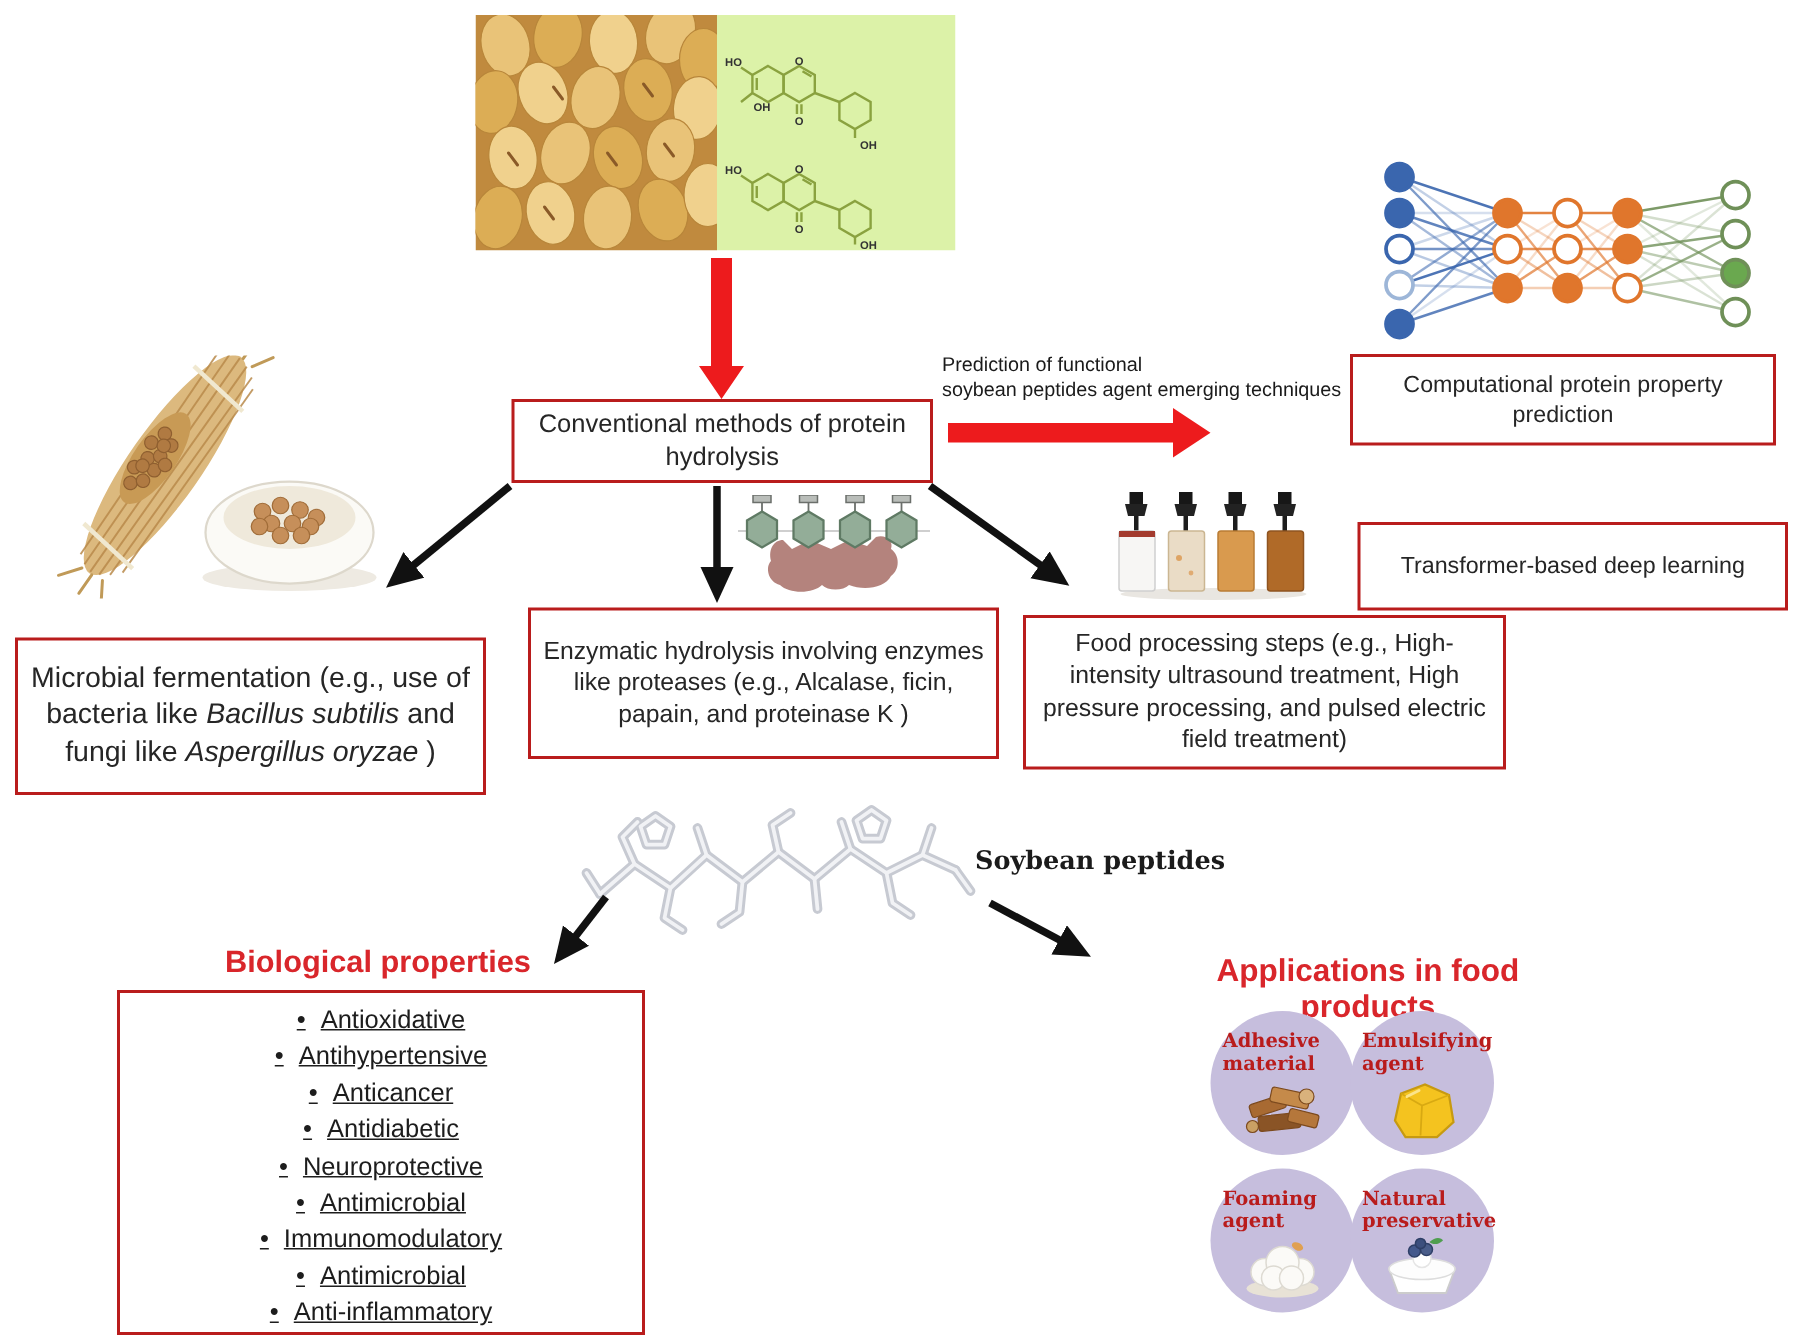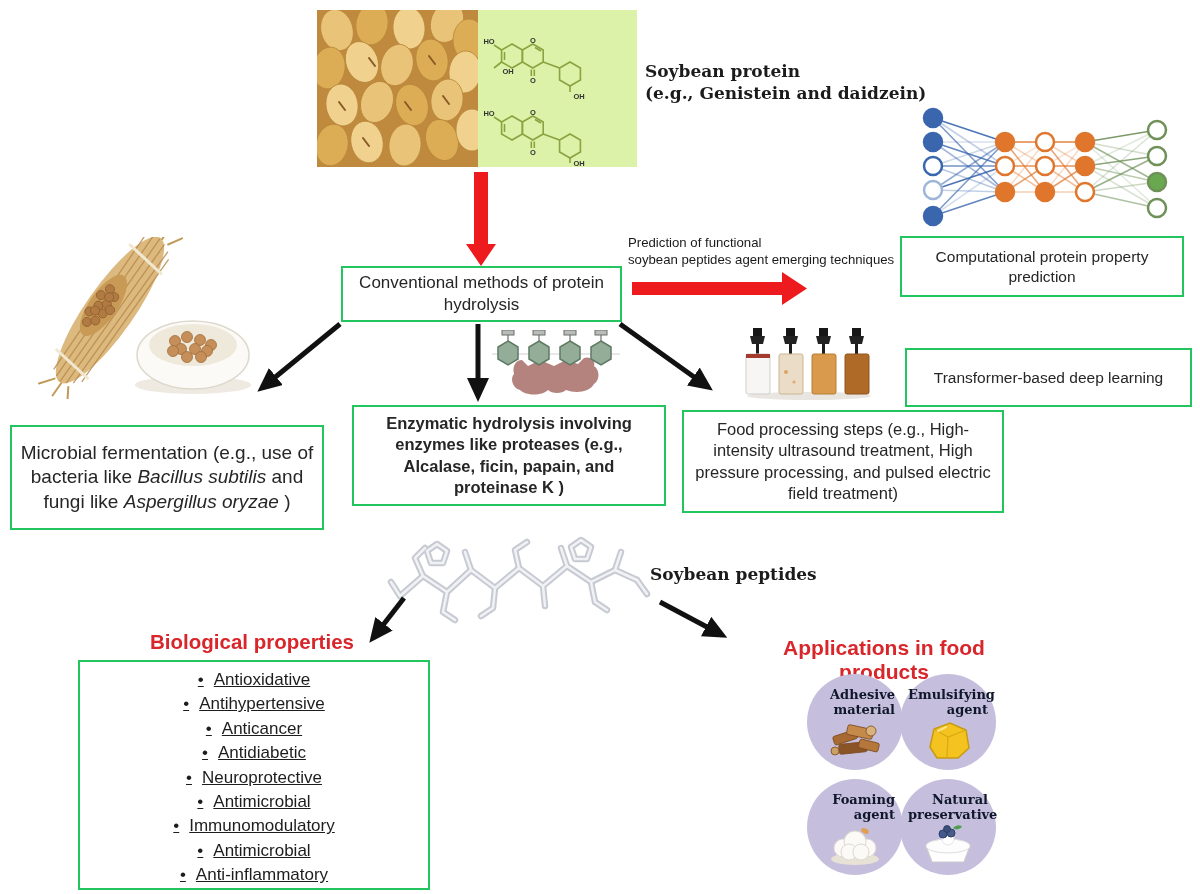--- a/index.html
+++ b/index.html
@@ -1,24 +1,24 @@
 <!DOCTYPE html>
 <html><head>
 <meta charset="utf-8">
 <style>
   html,body{margin:0;padding:0;background:#fff;font-family:"Liberation Sans",sans-serif;}
   #canvas{position:relative;width:1200px;height:894px;background:#fff;overflow:hidden;}
   .abs{position:absolute;}
-  .obox{position:absolute;border:2px solid #22c55e;background:#fff;display:flex;align-items:center;justify-content:center;text-align:center;color:#262626;}
+  .obox{position:absolute;border:2px solid #b91c1c;background:#fff;display:flex;align-items:center;justify-content:center;text-align:center;color:#262626;}
   .obox .txt{padding:2px 8px;line-height:1.28;}
   .serifb{font-family:"DejaVu Serif","Liberation Serif",serif;font-weight:bold;color:#1b1b1b;}
   .redtitle{font-family:"Liberation Sans",sans-serif;font-weight:bold;color:#d9262b;text-align:center;}
   .pred{font-size:13.2px;color:#1a1a1a;line-height:17px;}
   .circle{position:absolute;width:96px;height:96px;border-radius:50%;background:#c6bedd;display:flex;flex-direction:column;align-items:center;}
-  .circle .clabel{font-family:"DejaVu Serif","Liberation Serif",serif;font-weight:bold;font-size:13px;line-height:15px;color:#0f172a;text-align:right;margin-top:13px;width:80px;}
+  .circle .clabel{font-family:"DejaVu Serif","Liberation Serif",serif;font-weight:bold;font-size:13px;line-height:15px;color:#b91c1c;text-align:left;margin-top:13px;width:80px;}
   .bullets{list-style:none;margin:0;padding:6px 0 0 0;text-align:center;font-size:17px;color:#1d1d1d;}
   .bullets li{line-height:24.4px;text-decoration:underline;}
   .blt{margin-right:10px;}
   svg{display:block;}
   .noevt{pointer-events:none;}
 </style>
 </head>
 <body>
 
 <div id="canvas">
@@ -83,24 +83,20 @@
         <text x="30" y="64">OH</text>
         <text x="101" y="89">OH</text>
         <text x="54.8" y="105">O</text>
         <text x="54.8" y="145">O</text>
         <text x="11" y="106">HO</text>
         <text x="101" y="156">OH</text>
       </g>
     </svg>
   </div>
 
-  <div class="abs serifb" style="left:645px;top:60px;font-size:17px;line-height:22px;">
-    <div>Soybean protein</div>
-    <div>(e.g., Genistein and daidzein)</div>
-  </div>
 
   <svg id="nn" class="abs" style="left:905px;top:98px;" width="285" height="132" viewBox="0 0 285 132">
       <line x1="28" y1="20" x2="100" y2="44" stroke="#3a66ae" stroke-width="1.6" opacity="0.9"></line>
       <line x1="28" y1="20" x2="100" y2="68" stroke="#3a66ae" stroke-width="1.6" opacity="0.3"></line>
       <line x1="28" y1="20" x2="100" y2="94" stroke="#3a66ae" stroke-width="1.6" opacity="0.65"></line>
       <line x1="28" y1="44" x2="100" y2="44" stroke="#3a66ae" stroke-width="1.6" opacity="0.2"></line>
       <line x1="28" y1="44" x2="100" y2="68" stroke="#3a66ae" stroke-width="1.6" opacity="0.8"></line>
       <line x1="28" y1="44" x2="100" y2="94" stroke="#3a66ae" stroke-width="1.6" opacity="0.45"></line>
       <line x1="28" y1="68" x2="100" y2="44" stroke="#3a66ae" stroke-width="1.6" opacity="0.25"></line>
       <line x1="28" y1="68" x2="100" y2="68" stroke="#3a66ae" stroke-width="1.6" opacity="0.7"></line>
@@ -289,21 +285,21 @@
         <rect x="11" y="16" width="3" height="12" fill="#1d1d1d"></rect>
         <rect x="1" y="26" width="24" height="40" rx="2" fill="#b06a28" stroke="#8f5420"></rect>
       </g>
     </g>
   </svg>
 
   <div class="obox" style="left:10px;top:425px;width:310px;height:101px;font-size:19px;">
     <div class="txt"><span>Microbial fermentation (e.g., use of bacteria like </span><i>Bacillus subtilis</i><span> and fungi like </span><i>Aspergillus oryzae</i><span> )</span></div>
   </div>
 
-  <div class="obox" style="left:352px;top:405px;width:310px;height:97px;font-size:16.5px;font-weight:bold;">
+  <div class="obox" style="left:352px;top:405px;width:310px;height:97px;font-size:16.5px;">
     <div class="txt">Enzymatic hydrolysis involving enzymes like proteases (e.g., Alcalase, ficin, papain, and proteinase K )</div>
   </div>
 
   <div class="obox" style="left:682px;top:410px;width:318px;height:99px;font-size:16.5px;">
     <div class="txt">Food processing steps (e.g., High-intensity ultrasound treatment, High pressure processing, and pulsed electric field treatment)</div>
   </div>
 
   <svg class="abs" style="left:385px;top:518px;" width="272" height="125" viewBox="0 0 272 125">
     <g fill="none" stroke-linecap="round" stroke-linejoin="round">
       <g stroke="#c7cad2" stroke-width="6.5">
@@ -329,21 +325,21 @@
       <li><span class="blt">•</span><span>Anticancer</span></li>
       <li><span class="blt">•</span><span>Antidiabetic</span></li>
       <li><span class="blt">•</span><span>Neuroprotective</span></li>
       <li><span class="blt">•</span><span>Antimicrobial</span></li>
       <li><span class="blt">•</span><span>Immunomodulatory</span></li>
       <li><span class="blt">•</span><span>Antimicrobial</span></li>
       <li><span class="blt">•</span><span>Anti-inflammatory</span></li>
     </ul>
   </div>
 
-  <div class="abs redtitle" style="left:744px;top:636px;width:280px;font-size:21px;">Applications in food products</div>
+  <div class="abs redtitle" style="left:772px;top:636px;width:280px;font-size:21px;">Applications in food products</div>
 
   <div class="circle" style="left:807px;top:674px;">
     <div class="clabel">Adhesive material</div>
     <svg width="56" height="44" viewBox="0 0 56 44">
       <g stroke="#7c4a1e" stroke-width="0.8">
         <rect x="6" y="16" width="24" height="9" rx="2" fill="#a86a32" transform="rotate(-18 18 20)"></rect>
         <rect x="20" y="10" width="26" height="10" rx="2" fill="#c58a4a" transform="rotate(12 33 15)"></rect>
         <rect x="12" y="26" width="28" height="10" rx="2" fill="#8a5426" transform="rotate(-6 26 31)"></rect>
         <rect x="32" y="24" width="20" height="9" rx="2" fill="#b5773b" transform="rotate(14 42 28)"></rect>
         <circle cx="44" cy="14" r="5" fill="#d9b27c"></circle>

